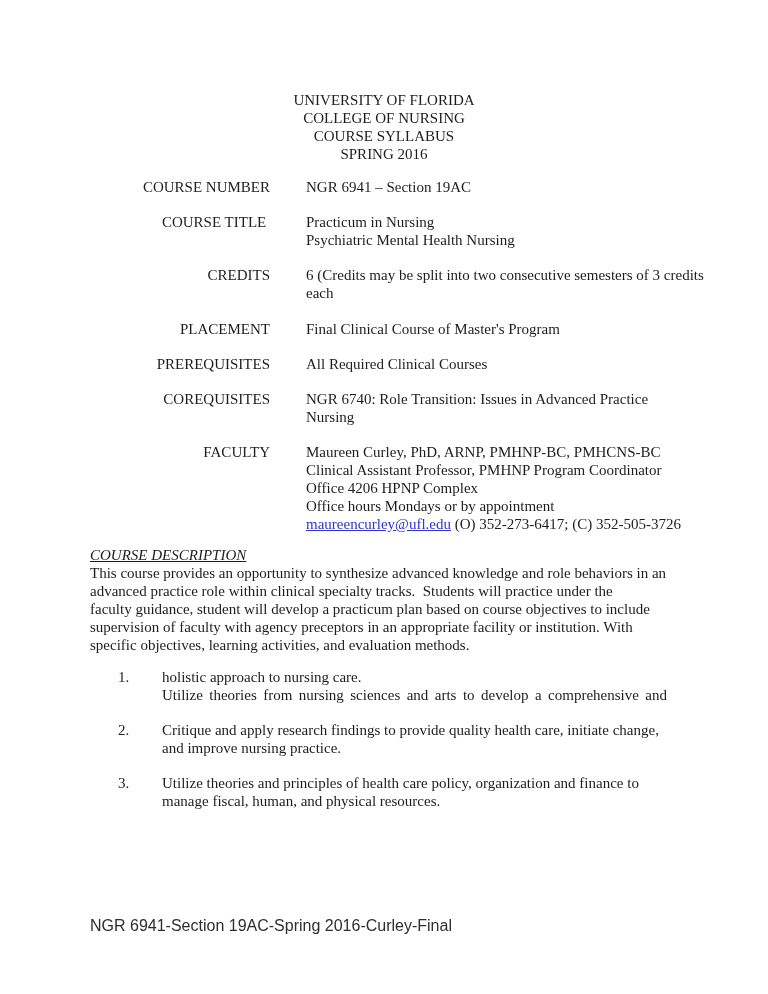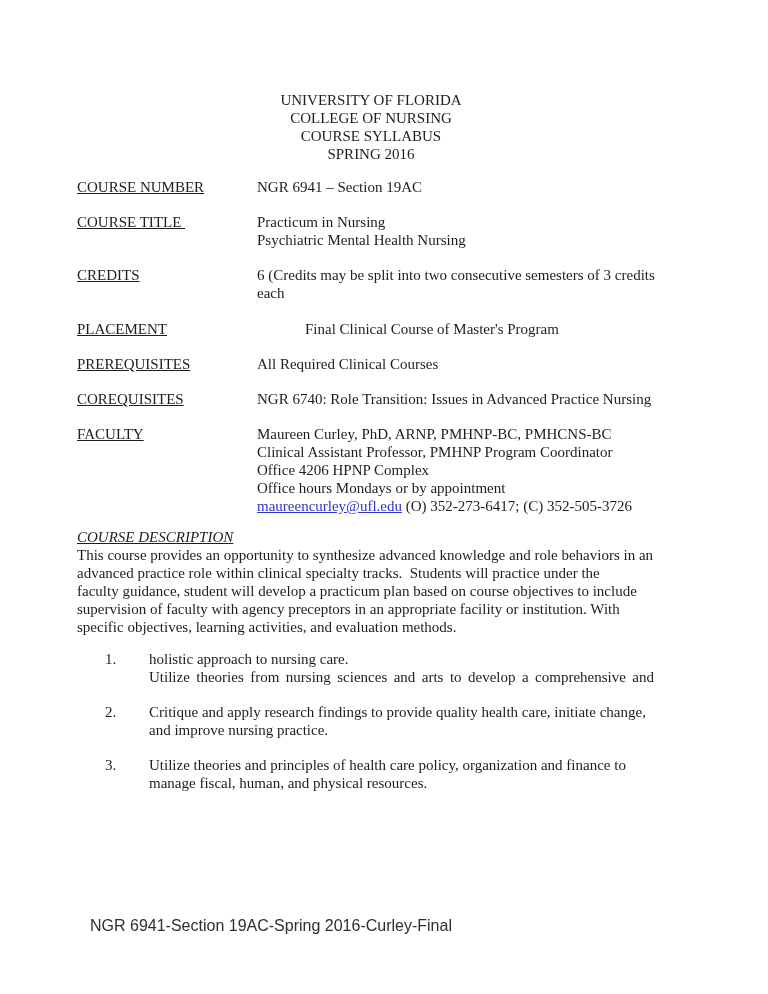--- a/index.html
+++ b/index.html
@@ -10,42 +10,42 @@
     height: 994px;
     background: #ffffff;
     font-family: "Liberation Serif", serif;
     font-size: 15px;
     line-height: 18px;
     color: #1d1d1d;
     overflow: hidden;
   }
   .content {
     position: absolute;
-    left: 77px;
+    left: 90px;
     top: 91px;
     width: 600px;
   }
   .doc-header { width: 588px; text-align: center; }
   .hline { display: block; white-space: pre; }
 
   .row { display: flex; align-items: flex-start; }
   .mt15 { margin-top: 15px; }
   .mt17 { margin-top: 17px; }
-  .mt18 { margin-top: 18px; gap: 48px; }
+  .mt18 { margin-top: 18px; }
   .mt16 { margin-top: 16px; }
   .mt14 { margin-top: 14px; }
   .mt13 { margin-top: 13px; }
 
   .label {
     flex: 0 0 180px;
     width: 180px;
-    text-decoration: underline;
     white-space: pre;
+    text-align: right;
   }
-  .value { width: 420px; }
+  .value { width: 420px; margin-left: 36px; }
   .line { display: block; white-space: pre; }
 
   .email {
     color: #3232cd;
     text-decoration: underline;
     cursor: pointer;
   }
 
   .section-heading { text-decoration: underline; white-space: pre; font-style: italic; }
   .desc-body { width: 600px; }

